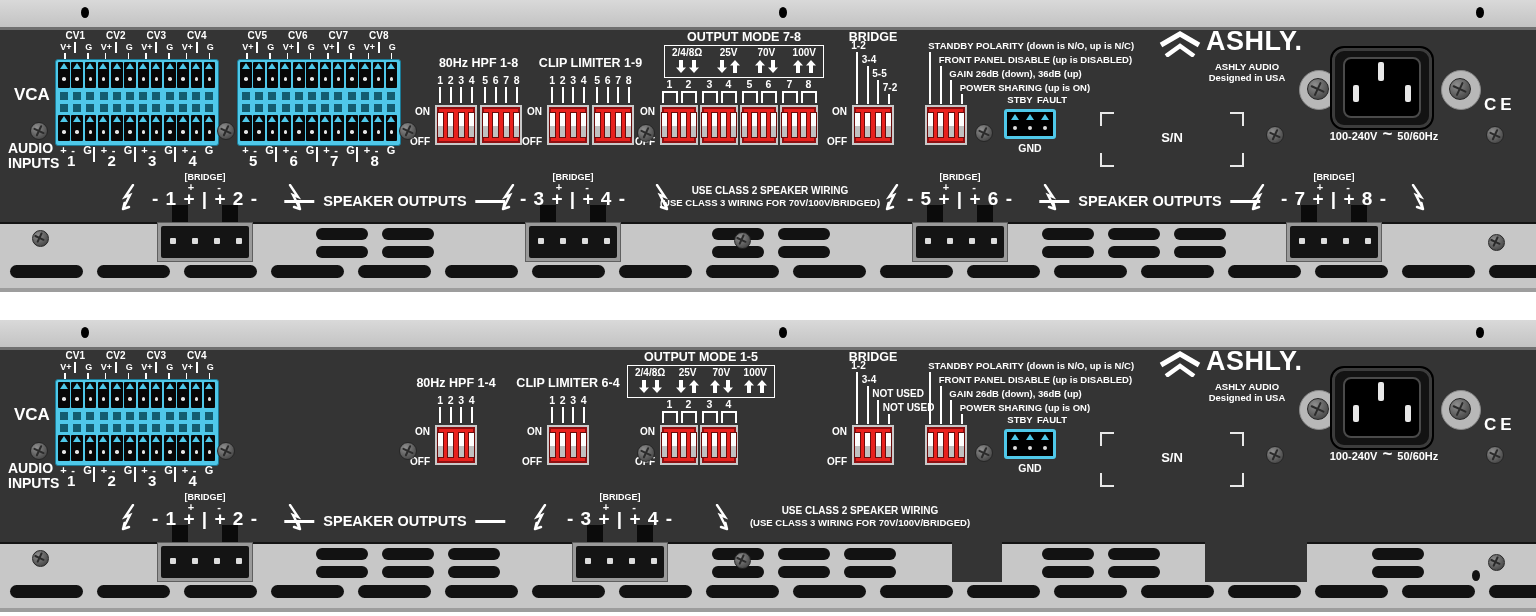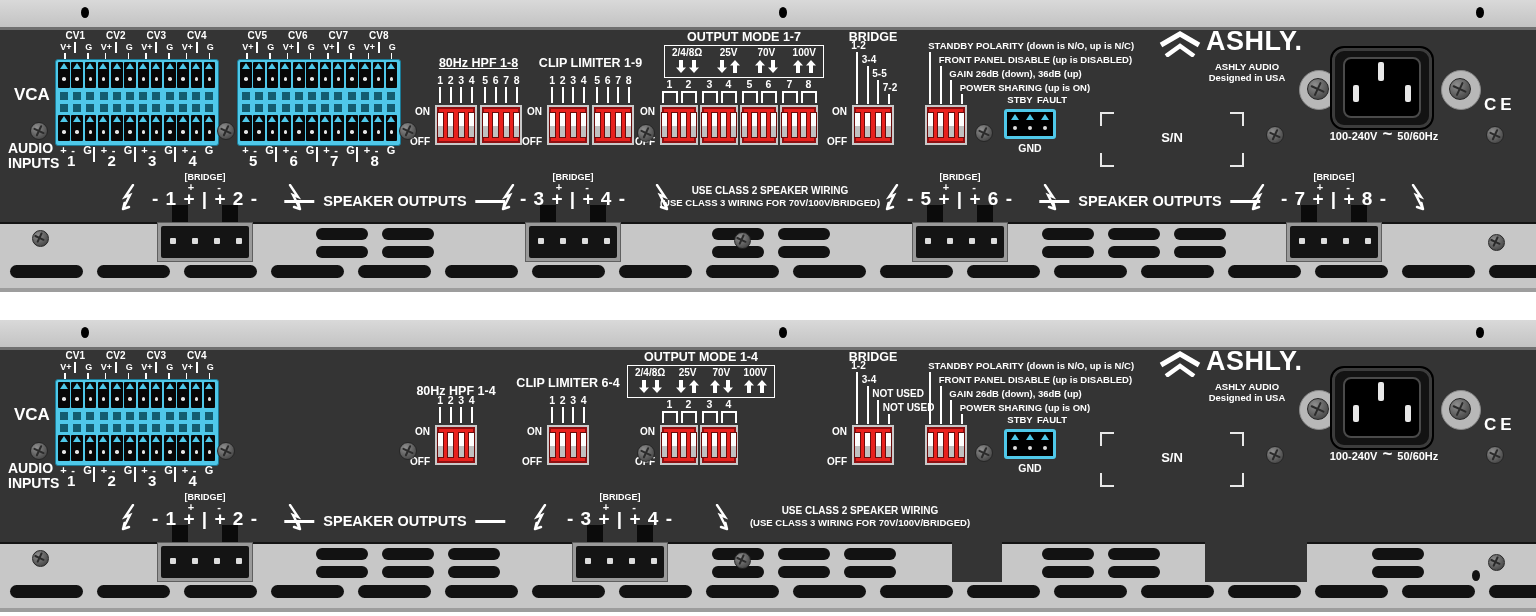--- a/index.html
+++ b/index.html
@@ -396,21 +396,21 @@
       <div class="t" style="position: absolute; left: 334.25px; top: 145px; font-size: 11px;">-</div>
       <div class="t" style="position: absolute; left: 346.25px; top: 145px; font-size: 11px;">G</div>
       <div class="tc t" style="position: absolute; left: 334.25px; top: 153px; font-size: 15px;">7</div>
       <div class="" style="position: absolute; left: 356.25px; top: 147px; width: 2px; height: 15px; background: rgb(255, 255, 255);"></div>
       <div class="t" style="position: absolute; left: 363.75px; top: 145px; font-size: 11px;">+</div>
       <div class="t" style="position: absolute; left: 374.75px; top: 145px; font-size: 11px;">-</div>
       <div class="t" style="position: absolute; left: 386.75px; top: 145px; font-size: 11px;">G</div>
       <div class="tc t" style="position: absolute; left: 374.75px; top: 153px; font-size: 15px;">8</div>
       <div class="t" style="position: absolute; left: 8px; top: 141px; font-size: 14px;">AUDIO</div>
       <div class="t" style="position: absolute; left: 8px; top: 156px; font-size: 14px;">INPUTS</div>
-      <div class="tc t" style="position: absolute; left: 478.5px; top: 57px; font-size: 12.5px; text-decoration: underline;">80Hz HPF 1-8</div>
+      <div class="tc t" style="position: absolute; left: 478.5px; top: 57px; font-size: 12.5px;">80Hz HPF 1-8</div>
       <div class="dipblk" style="position: absolute; left: 435px; top: 105px; width: 42px; height: 40px;"></div>
       <div class="sw" style="position: absolute; left: 436.75px; top: 112px; width: 7px; height: 26px;"></div>
       <div class="sw" style="position: absolute; left: 447.25px; top: 112px; width: 7px; height: 26px;"></div>
       <div class="sw" style="position: absolute; left: 457.75px; top: 112px; width: 7px; height: 26px;"></div>
       <div class="sw" style="position: absolute; left: 468.25px; top: 112px; width: 7px; height: 26px;"></div>
       <div class="dipblk" style="position: absolute; left: 480px; top: 105px; width: 42px; height: 40px;"></div>
       <div class="sw" style="position: absolute; left: 481.75px; top: 112px; width: 7px; height: 26px;"></div>
       <div class="sw" style="position: absolute; left: 492.25px; top: 112px; width: 7px; height: 26px;"></div>
       <div class="sw" style="position: absolute; left: 502.75px; top: 112px; width: 7px; height: 26px;"></div>
       <div class="sw" style="position: absolute; left: 513.25px; top: 112px; width: 7px; height: 26px;"></div>
@@ -454,21 +454,21 @@
       <div class="tc t" style="position: absolute; left: 597.25px; top: 75px; font-size: 10.5px;">5</div>
       <div class="" style="position: absolute; left: 596.25px; top: 87px; width: 1.8px; height: 16px; background: rgb(255, 255, 255);"></div>
       <div class="tc t" style="position: absolute; left: 607.75px; top: 75px; font-size: 10.5px;">6</div>
       <div class="" style="position: absolute; left: 606.75px; top: 87px; width: 1.8px; height: 16px; background: rgb(255, 255, 255);"></div>
       <div class="tc t" style="position: absolute; left: 618.25px; top: 75px; font-size: 10.5px;">7</div>
       <div class="" style="position: absolute; left: 617.25px; top: 87px; width: 1.8px; height: 16px; background: rgb(255, 255, 255);"></div>
       <div class="tc t" style="position: absolute; left: 628.75px; top: 75px; font-size: 10.5px;">8</div>
       <div class="" style="position: absolute; left: 627.75px; top: 87px; width: 1.8px; height: 16px; background: rgb(255, 255, 255);"></div>
       <div class="tr t" style="position: absolute; left: 542px; top: 107px; font-size: 10px;">ON</div>
       <div class="tr t" style="position: absolute; left: 542px; top: 137px; font-size: 10px;">OFF</div>
-      <div class="tc t" style="position: absolute; left: 744px; top: 31px; font-size: 12.5px;">OUTPUT MODE 1-7</div>
+      <div class="tc t" style="position: absolute; left: 744px; top: 31px; font-size: 12.5px;">OUTPUT MODE 7-8</div>
       <div class="" style="position: absolute; left: 664px; top: 45px; width: 160px; height: 33px; border: 1.5px solid rgb(255, 255, 255); box-sizing: border-box; display: flex; justify-content: space-between; padding: 2px 7px;">
         <div class="" style="position: relative; display: flex; flex-direction: column; align-items: center; gap: 1px;">
           <div class="t" style="position: relative; font-size: 10px;">2/4/8Ω</div>
           <div class="" style="position: relative; display: flex; gap: 3px;">
             <div class="" style="position: relative; width: 10px; height: 13px;"><svg width="10" height="13" viewBox="0 0 10 13">
                 <path d="M5 13 L0 7.5 L3 7.5 L3 0 L7 0 L7 7.5 L10 7.5 Z" fill="#fff"></path>
               </svg></div>
             <div class="" style="position: relative; width: 10px; height: 13px;"><svg width="10" height="13" viewBox="0 0 10 13">
                 <path d="M5 13 L0 7.5 L3 7.5 L3 0 L7 0 L7 7.5 L10 7.5 Z" fill="#fff"></path>
               </svg></div>
@@ -954,21 +954,21 @@
       <div class="t" style="position: absolute; left: 152.25px; top: 145px; font-size: 11px;">-</div>
       <div class="t" style="position: absolute; left: 164.25px; top: 145px; font-size: 11px;">G</div>
       <div class="tc t" style="position: absolute; left: 152.25px; top: 153px; font-size: 15px;">3</div>
       <div class="" style="position: absolute; left: 174.25px; top: 147px; width: 2px; height: 15px; background: rgb(255, 255, 255);"></div>
       <div class="t" style="position: absolute; left: 181.75px; top: 145px; font-size: 11px;">+</div>
       <div class="t" style="position: absolute; left: 192.75px; top: 145px; font-size: 11px;">-</div>
       <div class="t" style="position: absolute; left: 204.75px; top: 145px; font-size: 11px;">G</div>
       <div class="tc t" style="position: absolute; left: 192.75px; top: 153px; font-size: 15px;">4</div>
       <div class="t" style="position: absolute; left: 8px; top: 141px; font-size: 14px;">AUDIO</div>
       <div class="t" style="position: absolute; left: 8px; top: 156px; font-size: 14px;">INPUTS</div>
-      <div class="tc t" style="position: absolute; left: 456px; top: 57px; font-size: 12.5px; margin-top: 8px;">80Hz HPF 1-4</div>
+      <div class="tc t" style="position: absolute; left: 456px; top: 57px; font-size: 12.5px;">80Hz HPF 1-4</div>
       <div class="dipblk" style="position: absolute; left: 435px; top: 105px; width: 42px; height: 40px;"></div>
       <div class="sw" style="position: absolute; left: 436.75px; top: 112px; width: 7px; height: 26px;"></div>
       <div class="sw" style="position: absolute; left: 447.25px; top: 112px; width: 7px; height: 26px;"></div>
       <div class="sw" style="position: absolute; left: 457.75px; top: 112px; width: 7px; height: 26px;"></div>
       <div class="sw" style="position: absolute; left: 468.25px; top: 112px; width: 7px; height: 26px;"></div>
       <div class="tc t" style="position: absolute; left: 440.25px; top: 75px; font-size: 10.5px;">1</div>
       <div class="" style="position: absolute; left: 439.25px; top: 87px; width: 1.8px; height: 16px; background: rgb(255, 255, 255);"></div>
       <div class="tc t" style="position: absolute; left: 450.75px; top: 75px; font-size: 10.5px;">2</div>
       <div class="" style="position: absolute; left: 449.75px; top: 87px; width: 1.8px; height: 16px; background: rgb(255, 255, 255);"></div>
       <div class="tc t" style="position: absolute; left: 461.25px; top: 75px; font-size: 10.5px;">3</div>
@@ -986,21 +986,21 @@
       <div class="tc t" style="position: absolute; left: 552.25px; top: 75px; font-size: 10.5px;">1</div>
       <div class="" style="position: absolute; left: 551.25px; top: 87px; width: 1.8px; height: 16px; background: rgb(255, 255, 255);"></div>
       <div class="tc t" style="position: absolute; left: 562.75px; top: 75px; font-size: 10.5px;">2</div>
       <div class="" style="position: absolute; left: 561.75px; top: 87px; width: 1.8px; height: 16px; background: rgb(255, 255, 255);"></div>
       <div class="tc t" style="position: absolute; left: 573.25px; top: 75px; font-size: 10.5px;">3</div>
       <div class="" style="position: absolute; left: 572.25px; top: 87px; width: 1.8px; height: 16px; background: rgb(255, 255, 255);"></div>
       <div class="tc t" style="position: absolute; left: 583.75px; top: 75px; font-size: 10.5px;">4</div>
       <div class="" style="position: absolute; left: 582.75px; top: 87px; width: 1.8px; height: 16px; background: rgb(255, 255, 255);"></div>
       <div class="tr t" style="position: absolute; left: 542px; top: 107px; font-size: 10px;">ON</div>
       <div class="tr t" style="position: absolute; left: 542px; top: 137px; font-size: 10px;">OFF</div>
-      <div class="tc t" style="position: absolute; left: 701px; top: 31px; font-size: 12.5px;">OUTPUT MODE 1-4</div>
+      <div class="tc t" style="position: absolute; left: 701px; top: 31px; font-size: 12.5px;">OUTPUT MODE 1-5</div>
       <div class="" style="position: absolute; left: 627px; top: 45px; width: 148px; height: 33px; border: 1.5px solid rgb(255, 255, 255); box-sizing: border-box; display: flex; justify-content: space-between; padding: 2px 7px;">
         <div class="" style="position: relative; display: flex; flex-direction: column; align-items: center; gap: 1px;">
           <div class="t" style="position: relative; font-size: 10px;">2/4/8Ω</div>
           <div class="" style="position: relative; display: flex; gap: 3px;">
             <div class="" style="position: relative; width: 10px; height: 13px;"><svg width="10" height="13" viewBox="0 0 10 13">
                 <path d="M5 13 L0 7.5 L3 7.5 L3 0 L7 0 L7 7.5 L10 7.5 Z" fill="#fff"></path>
               </svg></div>
             <div class="" style="position: relative; width: 10px; height: 13px;"><svg width="10" height="13" viewBox="0 0 10 13">
                 <path d="M5 13 L0 7.5 L3 7.5 L3 0 L7 0 L7 7.5 L10 7.5 Z" fill="#fff"></path>
               </svg></div>

